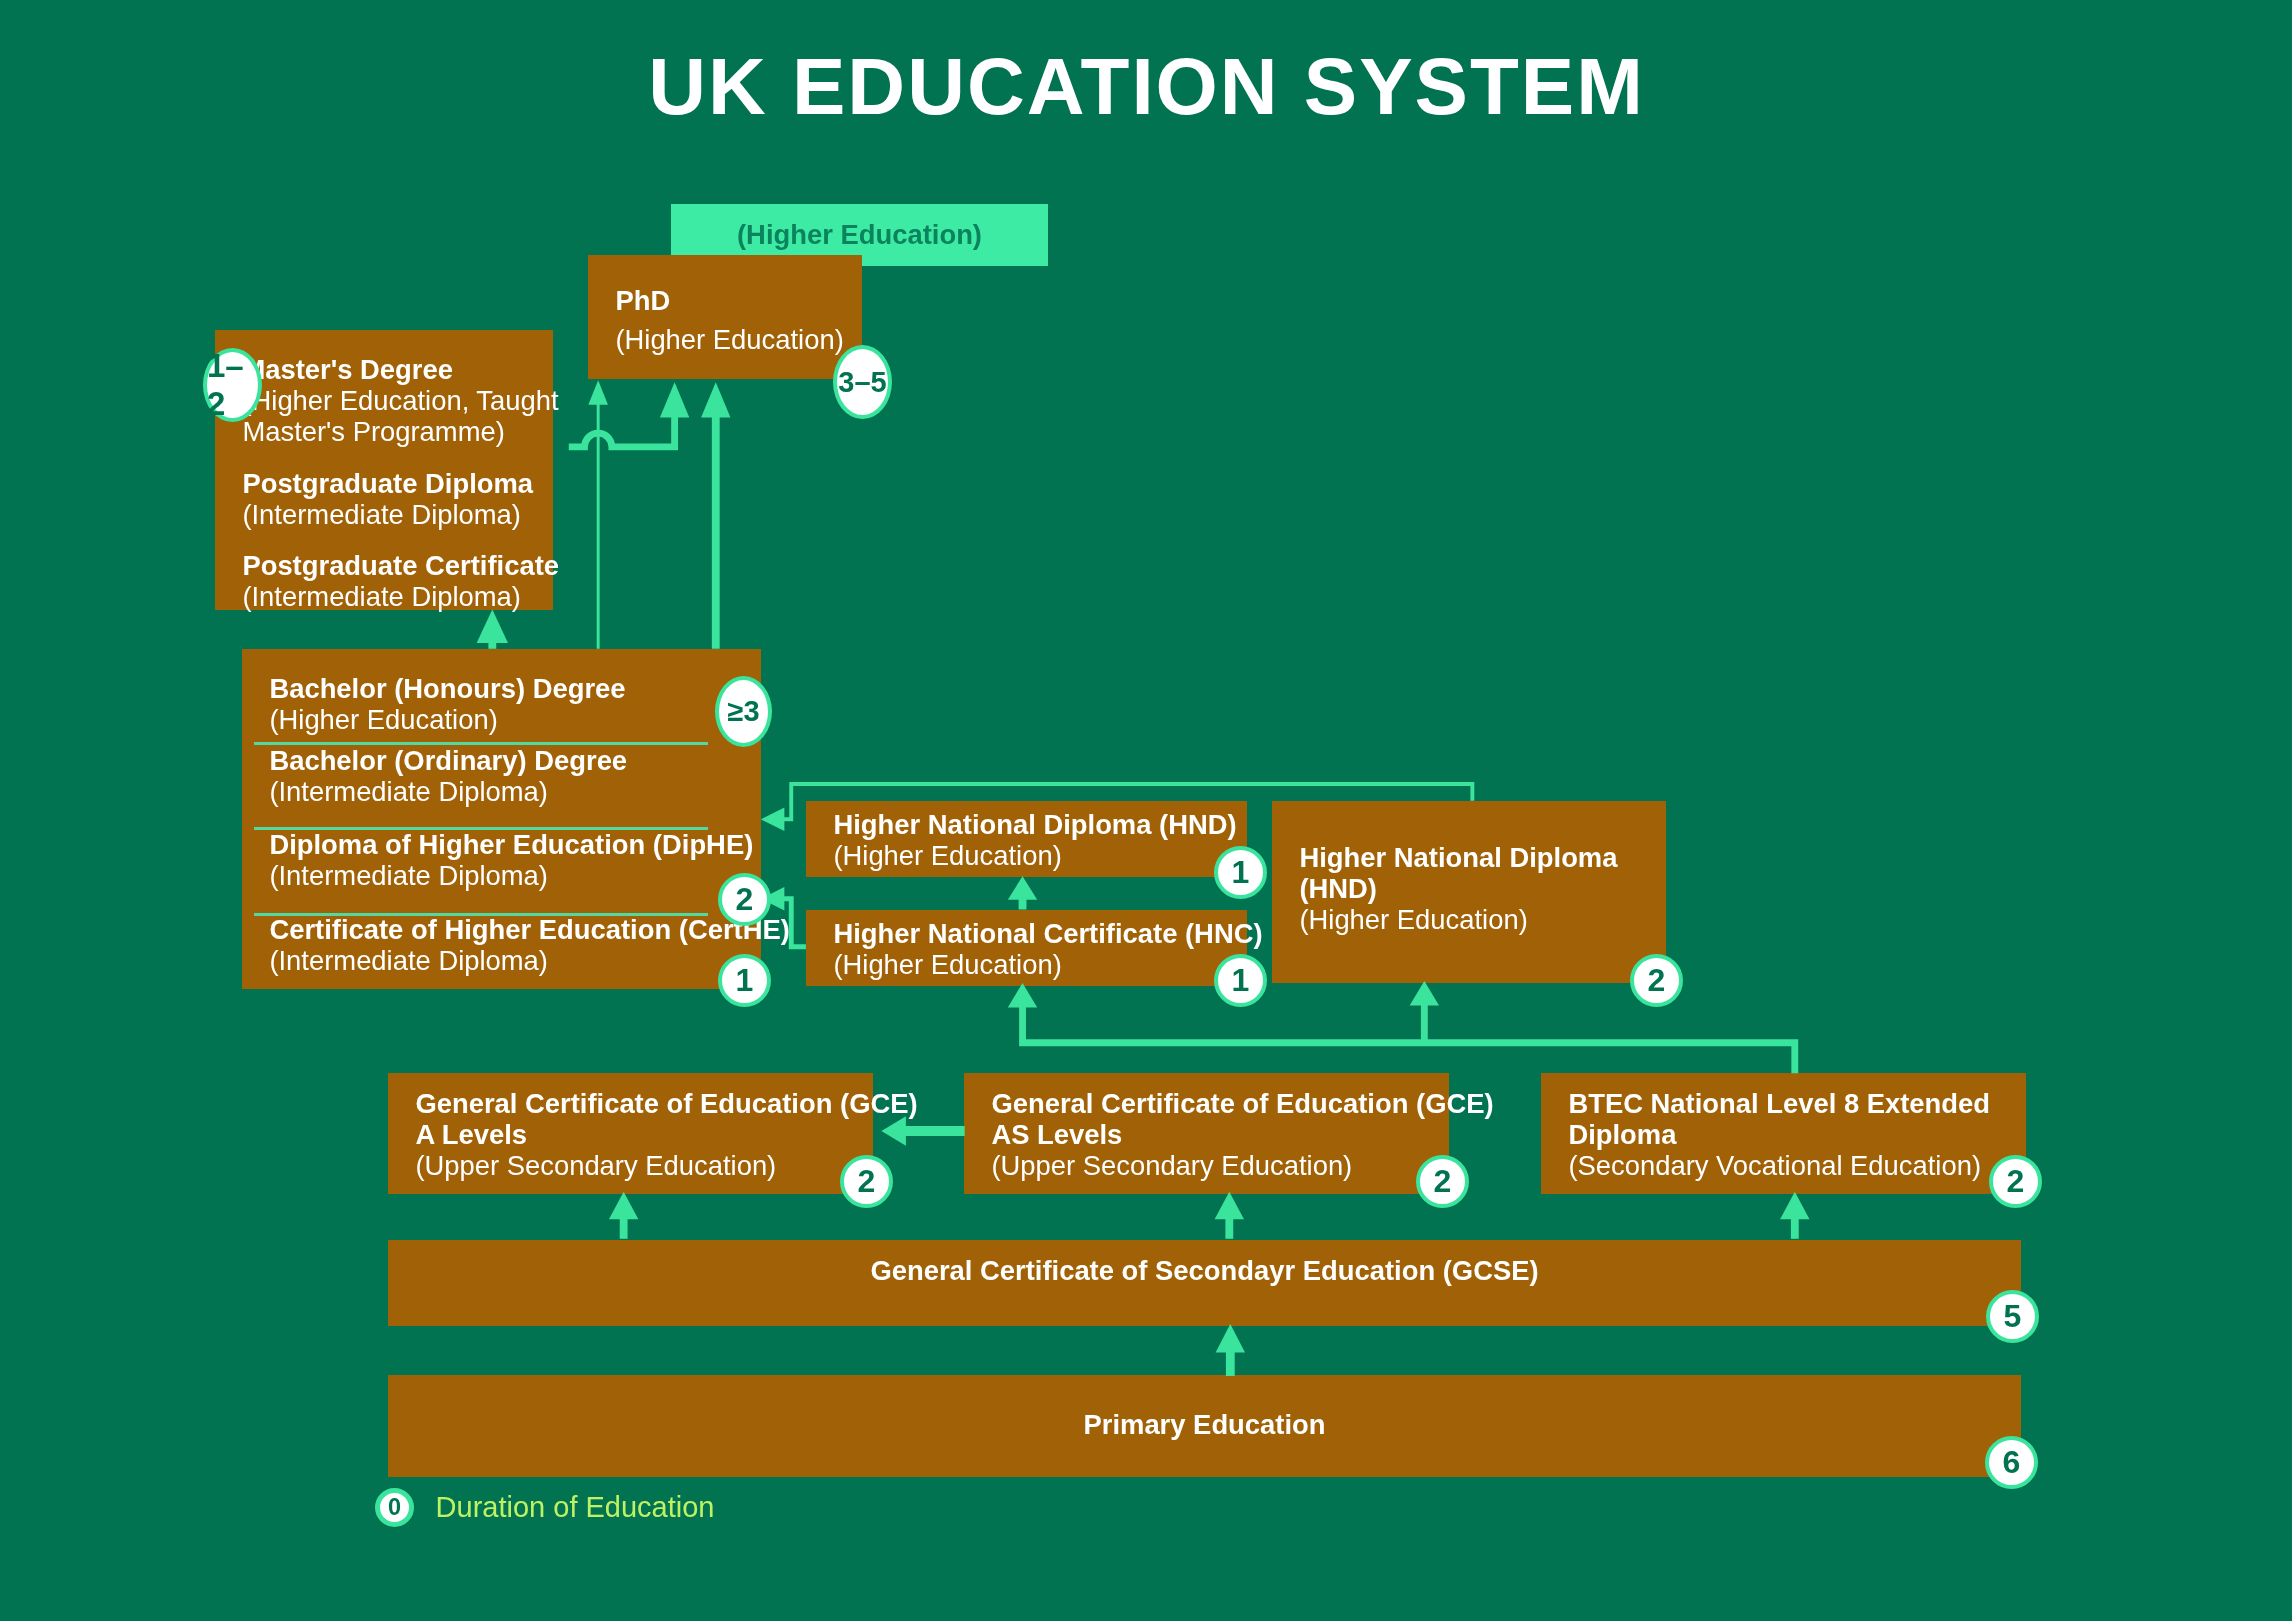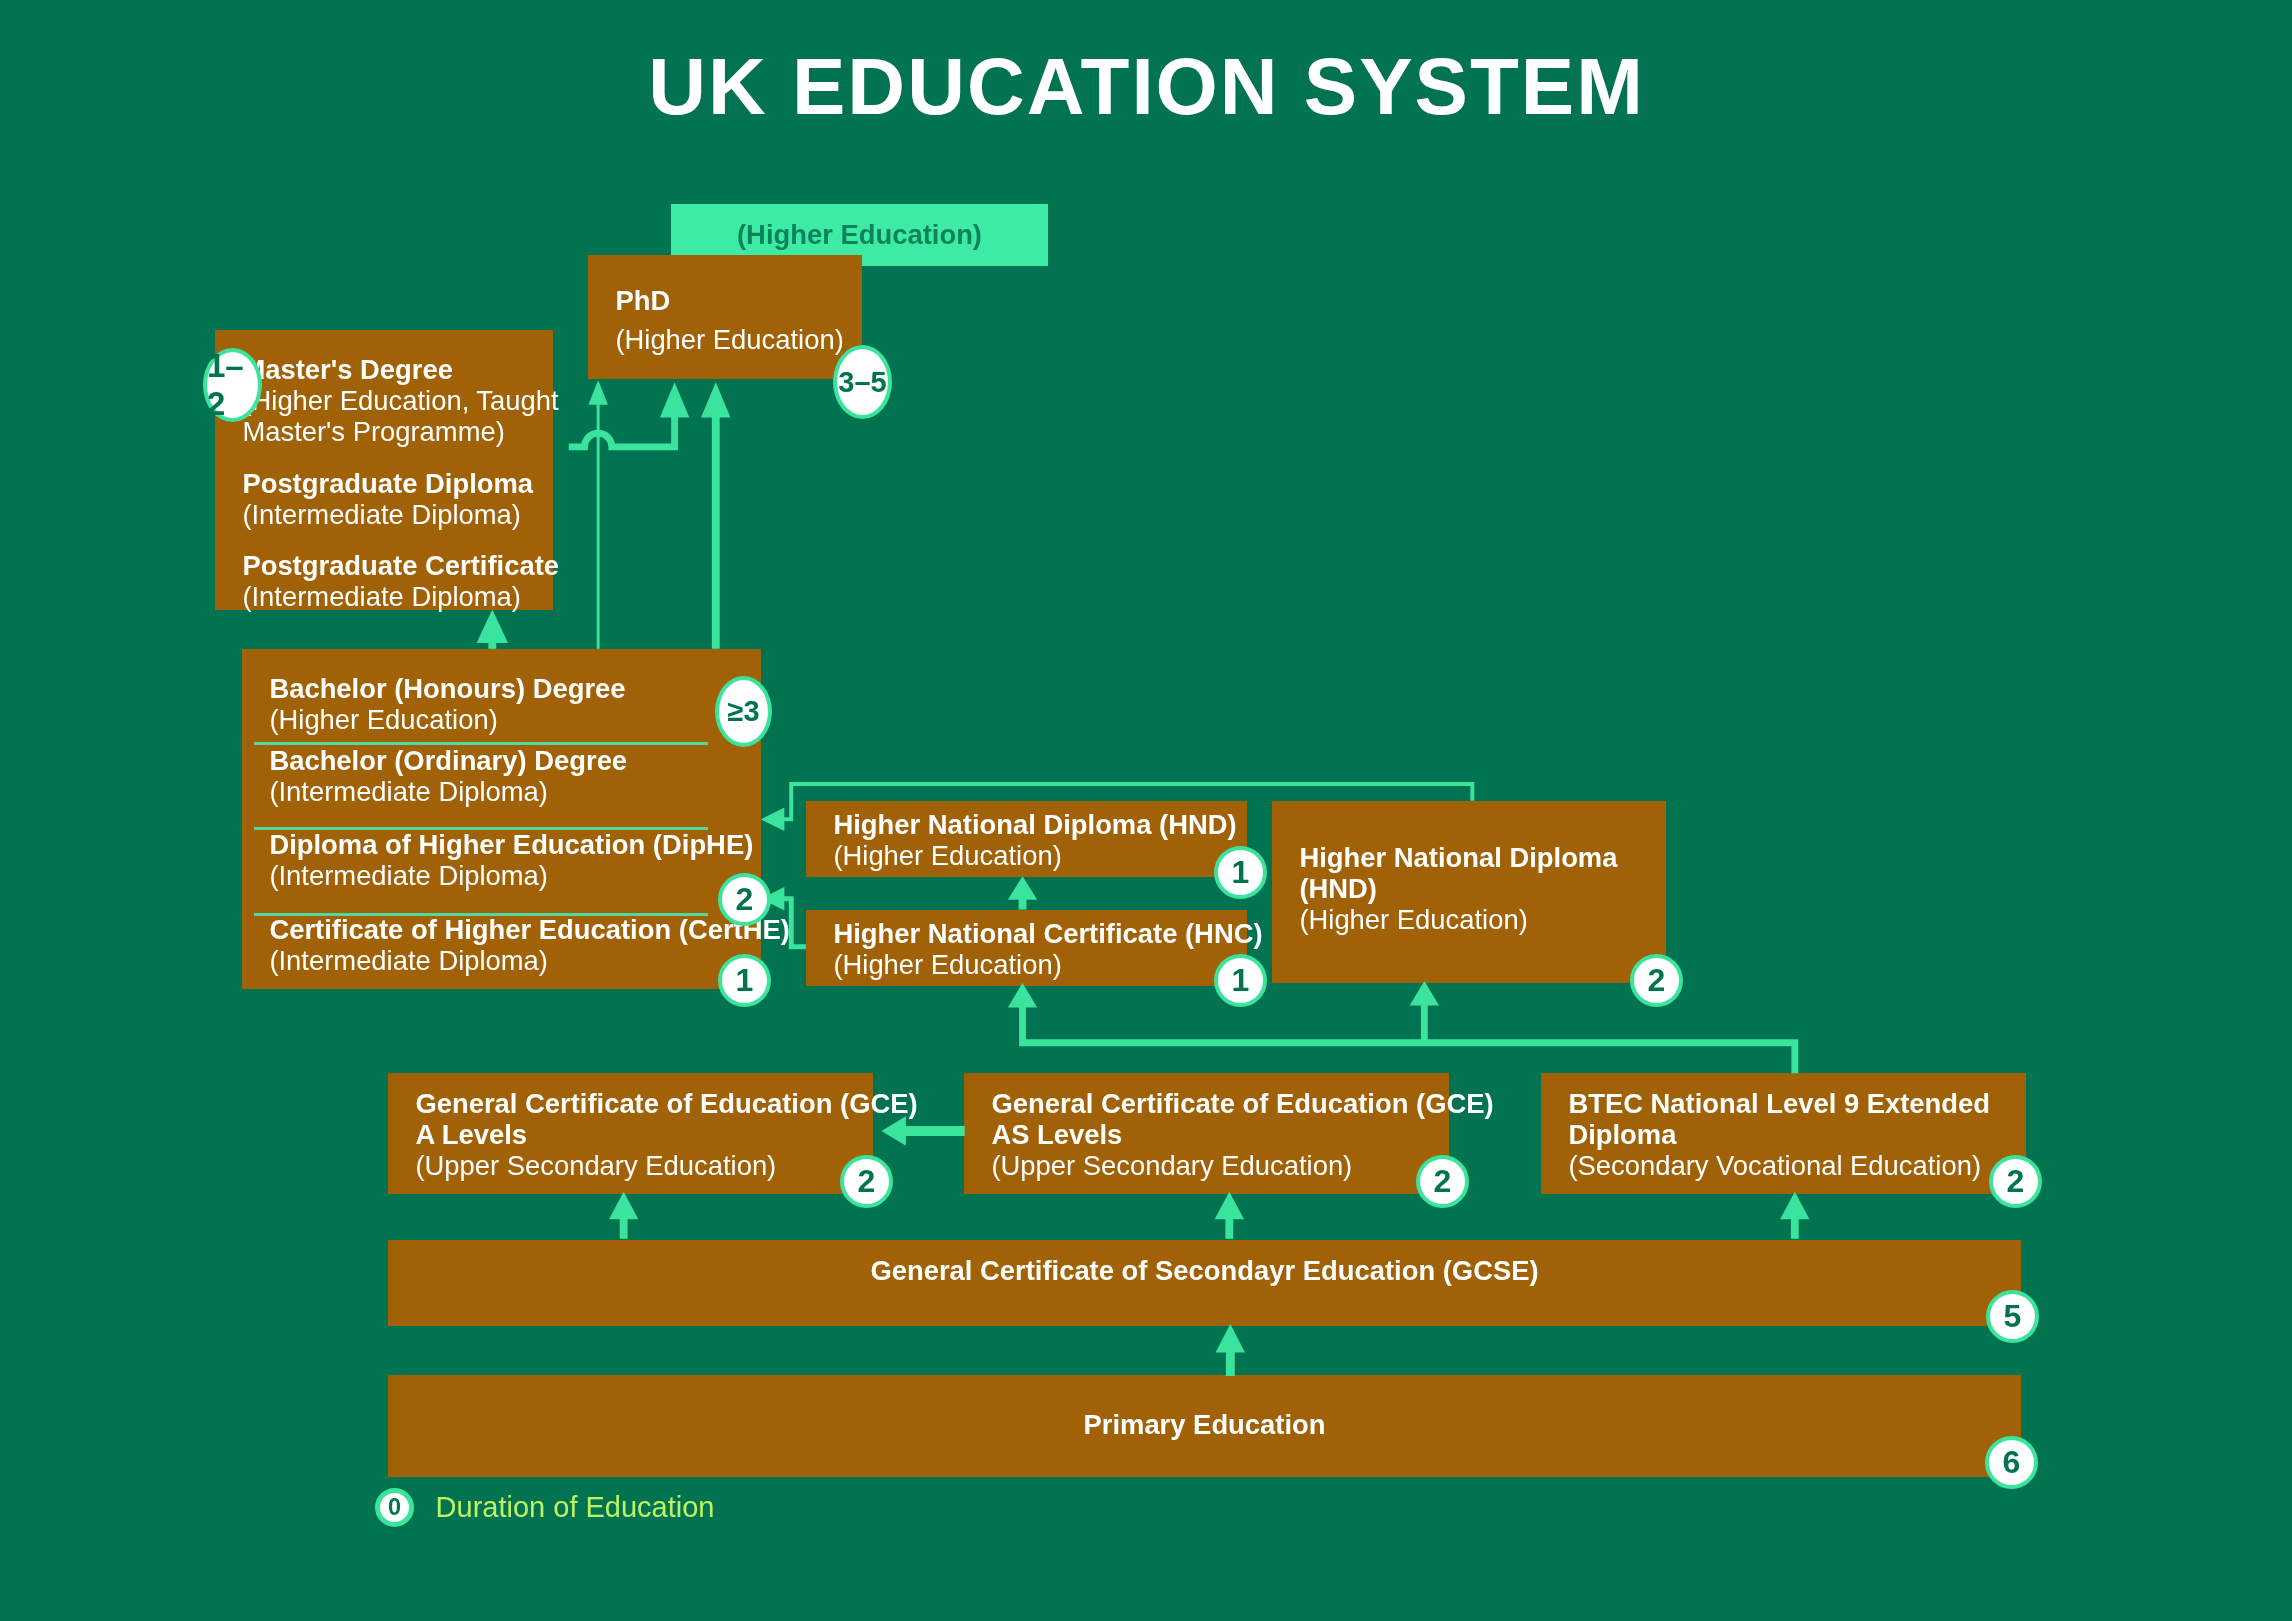--- a/index.html
+++ b/index.html
@@ -150,21 +150,21 @@
       <div class="ln b">General Certificate of Education (GCE)</div>
       <div class="ln b">A Levels</div>
       <div class="ln">(Upper Secondary Education)</div>
     </div>
     <div class="node" style="left: 964px; top: 1073px; width: 485px; height: 121px; padding-top: 14.7px;">
       <div class="ln b">General Certificate of Education (GCE)</div>
       <div class="ln b">AS Levels</div>
       <div class="ln">(Upper Secondary Education)</div>
     </div>
     <div class="node" style="left: 1541px; top: 1073px; width: 485px; height: 121px; padding-top: 14.7px;">
-      <div class="ln b">BTEC National Level 9 Extended</div>
+      <div class="ln b">BTEC National Level 8 Extended</div>
       <div class="ln b">Diploma</div>
       <div class="ln">(Secondary Vocational Education)</div>
     </div>
     <div class="node center" style="left: 388px; top: 1240px; width: 1633px; height: 86px; padding-top: 13.7px;">
       <div class="ln b" style="line-height: 33px;">General Certificate of Secondayr Education (GCSE)</div>
     </div>
     <div class="node center" style="left: 388px; top: 1375px; width: 1633px; height: 102px; padding-top: 34px;">
       <div class="ln b">Primary Education</div>
     </div>
     <div class="badge" style="left: 203px; top: 348px; width: 59px; height: 74px; font-size: 33px;">1–2</div>

